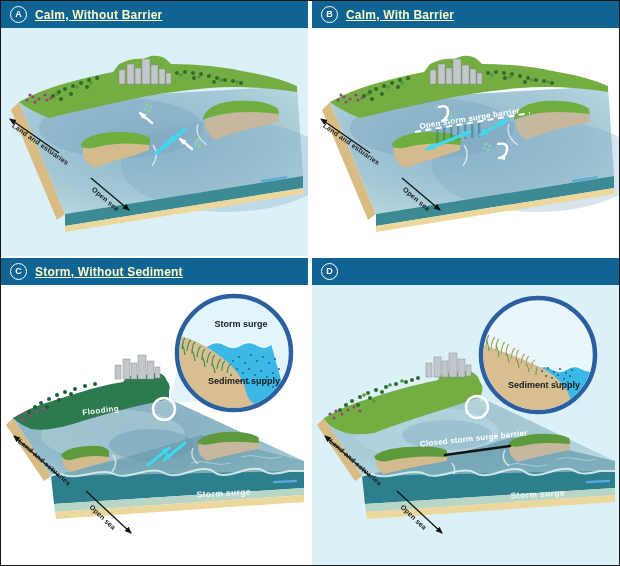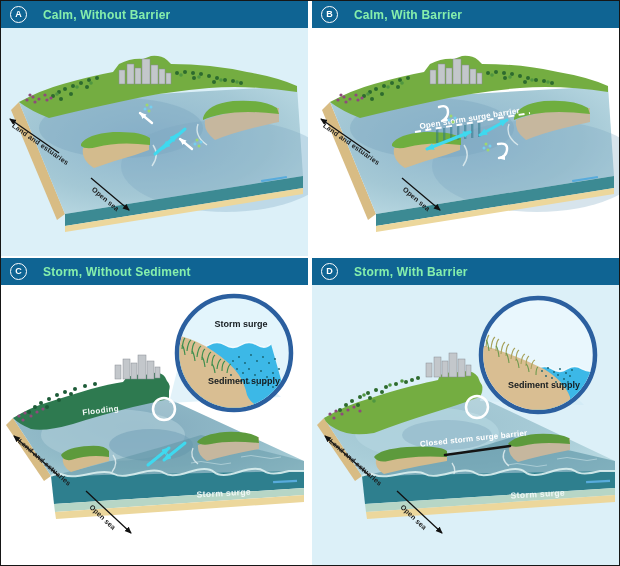--- a/index.html
+++ b/index.html
@@ -4,21 +4,21 @@
 <style>
   html,body{margin:0;padding:0;background:#fff;}
   .figure{width:620px;height:566px;box-sizing:border-box;border:1px solid #161616;background:#fff;
     display:grid;grid-template-columns:307px 307px;grid-template-rows:255px 307px;column-gap:4px;row-gap:2px;}
   .panel{display:flex;flex-direction:column;overflow:hidden;}
   .bg-blue{background:#dcf0f8;}
   .bg-white{background:#ffffff;}
   .phead{flex:0 0 27px;height:27px;background:#0f6493;display:flex;align-items:center;padding-left:9px;gap:8px;}
   .badge{width:15px;height:15px;border:1.5px solid #fff;border-radius:50%;color:#fff;
     font:700 9px/15px "Liberation Sans",sans-serif;text-align:center;flex:0 0 15px;}
-  .ptitle{margin:8px;color:#86efac;font:700 12px "Liberation Sans",sans-serif;letter-spacing:.2px;}
+  .ptitle{margin:0;color:#fef9c3;font:700 12px "Liberation Sans",sans-serif;letter-spacing:.2px;text-decoration:underline;}
   .pbody{flex:1;}
   .pbody svg{display:block;width:100%;height:100%;}
   text{font-family:"Liberation Sans",sans-serif;}
   .lbl-out{font-size:7px;font-weight:600;fill:#1c1c1c;letter-spacing:.2px;}
   .lbl-white{font-size:8px;font-weight:600;fill:#f4faf8;letter-spacing:.4px;}
   .lbl-barrier{font-size:8px;font-weight:700;fill:#ffffff;letter-spacing:.2px;}
   .lbl-front{font-size:8.5px;font-weight:700;fill:#eef7f5;letter-spacing:.4px;}
   .lbl-inset{font-size:9px;font-weight:700;fill:#151b1f;}
 </style>
 </head>
@@ -434,21 +434,20 @@
         </g>
         <circle cx="163" cy="124" r="11" fill="rgba(255,255,255,0.18)" stroke="#fff" stroke-width="2.5"></circle>
       </g>
     </svg>
     </div>
   </section>
 
   <section class="panel bg-blue">
     <header class="phead">
       <span class="badge">D</span>
-      <h2 class="ptitle">Storm, With Barrier</h2>
     </header>
     <div class="pbody">
     <svg viewBox="0 0 307 280">
       <defs>
         <radialGradient id="d-water" cx="40%" cy="45%" r="80%">
           <stop offset="0%" stop-color="#9dc2cf"></stop>
               <stop offset="55%" stop-color="#a9cdd8"></stop>
               <stop offset="100%" stop-color="#c0dfe6"></stop>
         </radialGradient>
         <marker id="d-blk" markerWidth="8" markerHeight="8" refX="6" refY="3" orient="auto" markerUnits="userSpaceOnUse">

